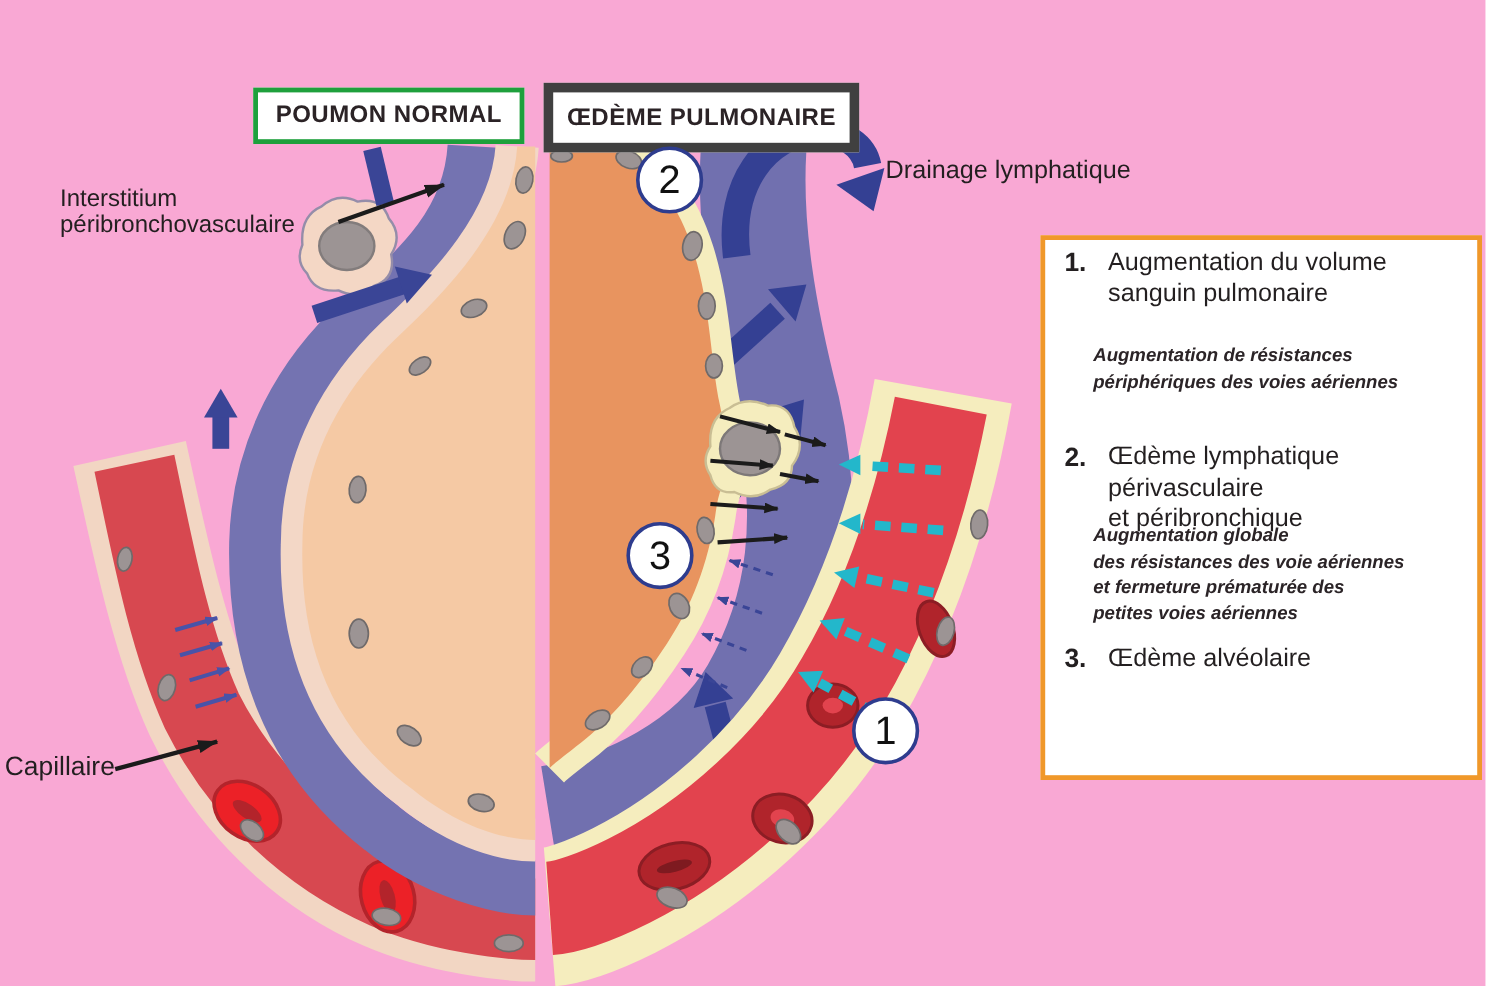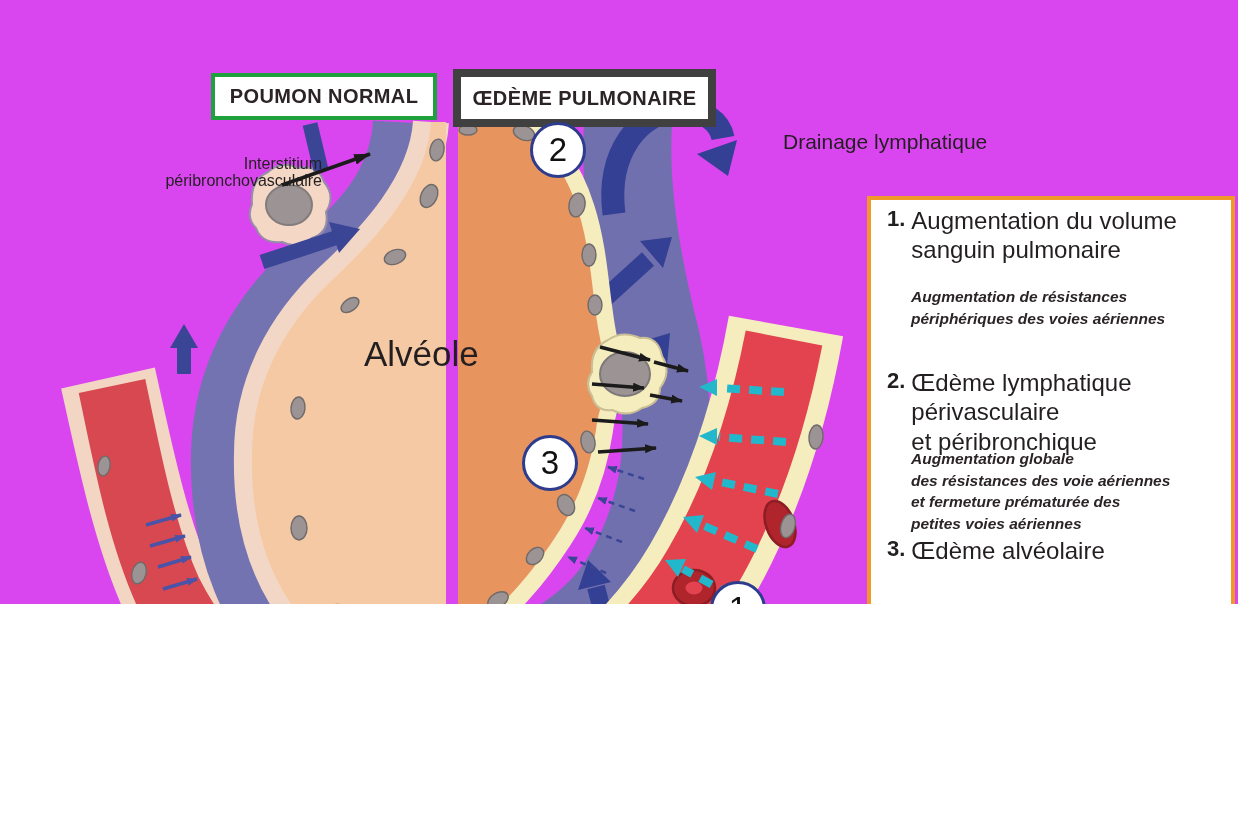--- a/index.html
+++ b/index.html
@@ -1,49 +1,49 @@
 <!DOCTYPE html>
 <html><head>
 <meta charset="utf-8">
 <style>
   html,body{margin:0;padding:0;background:#ffffff;}
   .canvas{
-    position:relative;width:1238px;height:604px;background:#d946ef;overflow:hidden;
+    position:relative;width:1238px;height:822px;background:#f9a8d4;overflow:hidden;
     font-family:"Liberation Sans", sans-serif;color:#231F20;
   }
   .canvas svg{position:absolute;left:0;top:0;}
   .title-box{
     position:absolute;z-index:6;background:#ffffff;display:flex;align-items:center;justify-content:center;
     font-size:20px;font-weight:700;letter-spacing:0.4px;color:#2b2326;
   }
   .title-box.green{left:211px;top:73px;width:218px;height:39px;border:4px solid #1EA03C;}
   .title-box.orange{left:453px;top:69px;width:247px;height:42px;border:8px solid #404040;}
   .lbl{position:absolute;z-index:6;color:#231F20;}
-  .lbl-interstitium{left:50px;top:156px;width:272px;text-align:right;font-size:16px;line-height:1.05;white-space:pre-line;}
+  .lbl-interstitium{left:50px;top:156px;width:272px;text-align:left;font-size:20px;line-height:1.05;white-space:pre-line;}
   .lbl-alveole{left:364px;top:334px;font-size:35px;}
   .lbl-capillaire{left:4px;top:626px;font-size:22px;}
-  .lbl-drainage{left:738px;top:130px;font-size:21px;margin-left:45px;}
+  .lbl-drainage{left:738px;top:130px;font-size:21px;}
   .marker-circle{
     position:absolute;z-index:7;width:56px;height:56px;border-radius:50%;
     background:#ffffff;border:3.5px solid #2E3C8E;box-sizing:border-box;
     display:flex;align-items:center;justify-content:center;font-size:33px;color:#111111;
   }
   .mc-2{left:530px;top:122px;}
   .mc-3{left:522px;top:435px;}
   .mc-1{left:710px;top:581px;}
   .info-box{
     position:absolute;z-index:6;left:867px;top:196px;width:368px;height:454px;
     border:4px solid #F0982A;background:#ffffff;box-sizing:border-box;
   }
   .ib-item{position:absolute;left:16px;display:flex;align-items:flex-start;}
   .ib-num{font-size:22px;font-weight:700;line-height:1.18;}
-  .ib-title{font-size:24px;line-height:1.22;white-space:pre-line;margin-left:6px;}
+  .ib-title{font-size:21px;line-height:1.22;white-space:pre-line;margin-left:18px;}
   .ib-note{position:absolute;left:40px;font-size:15.5px;font-style:italic;font-weight:700;line-height:1.4;white-space:pre-line;color:#2b2427;}
   .ib-i1{top:6px;}  .ib-n1{top:86px;}
-  .ib-i2{top:168px;} .ib-n2{top:248px;}
+  .ib-i2{top:168px;} .ib-n2{top:236px;}
   .ib-i3{top:336px;} .ib-n3{top:393px;}
 </style>
 </head>
 <body>
 
 <div class="canvas">
 
   <svg width="1238" height="822" viewBox="0 0 1238 822">
     <defs>
       <marker id="mk-black-lg" markerUnits="userSpaceOnUse" markerWidth="20" markerHeight="14" refX="16" refY="5.5" orient="auto">
@@ -221,21 +221,20 @@
 
   <div class="title-box green">
     <span>POUMON NORMAL</span>
   </div>
   <div class="title-box orange">
     <span>ŒDÈME PULMONAIRE</span>
   </div>
 
   <div class="lbl lbl-interstitium">Interstitium
 péribronchovasculaire</div>
-  <div class="lbl lbl-alveole">Alvéole</div>
   <div class="lbl lbl-capillaire">Capillaire</div>
   <div class="lbl lbl-drainage">Drainage lymphatique</div>
 
   <div class="marker-circle mc-2">
     <span>2</span>
   </div>
   <div class="marker-circle mc-3">
     <span>3</span>
   </div>
   <div class="marker-circle mc-1">

